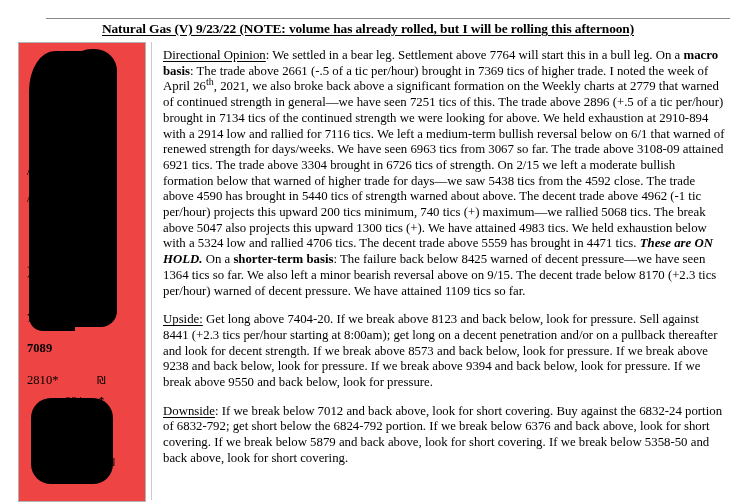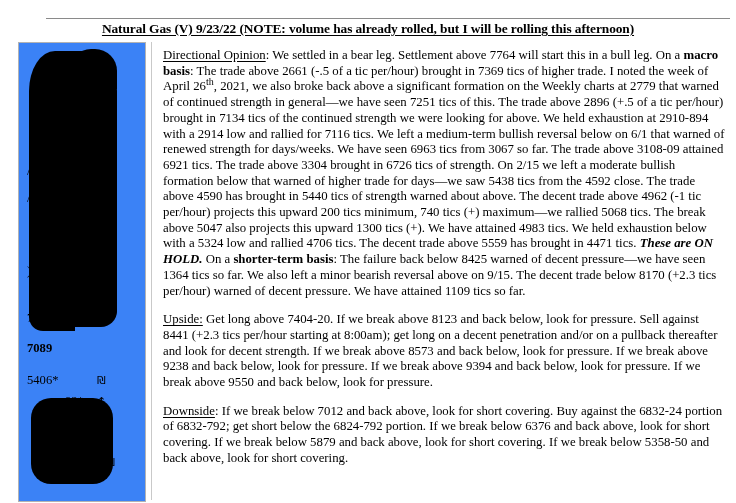--- a/index.html
+++ b/index.html
@@ -51,21 +51,21 @@
   }
 
   
   .levels-panel {
     position: absolute;
     left: 18px;
     top: 27px;
     width: 126px;
     height: 458px;
     border: 1px solid #b3b3b3;
-    background: #3b82f6;
+    background: #ef4444;
     overflow: hidden;
   }
 
   .levels-inner {
     position: relative;
     width: 100%;
     height: 100%;
     font-size: 12.6px;
     line-height: 20.5px;
   }
@@ -191,21 +191,21 @@
       <div class="lv-row" style="top:218px">
         <span class="lv-num">)</span><span class="lv-sym"></span>
       </div>
       <div class="lv-row" style="top:265px">
         <span class="lv-num">7443-04*</span><span class="lv-sym">↑</span>
       </div>
       <div class="lv-row" style="top:295px">
         <span class="lv-num bold">7089</span><span class="lv-sym"></span>
       </div>
       <div class="lv-row" style="top:327px">
-        <span class="lv-num">5406*</span><span class="lv-sym">₪</span>
+        <span class="lv-num">2810*</span><span class="lv-sym">₪</span>
       </div>
       <div class="lv-row" style="top:348px">
         <span class="lv-num" style="padding-left:38px;width:32px">92*</span><span class="lv-sym">↕</span>
       </div>
       <div class="lv-row" style="top:368px">
         <span class="lv-num"></span><span class="lv-sym">₪</span>
       </div>
       <div class="lv-row" style="top:389px">
         <span class="lv-num"></span><span class="lv-sym">₪</span>
       </div>

